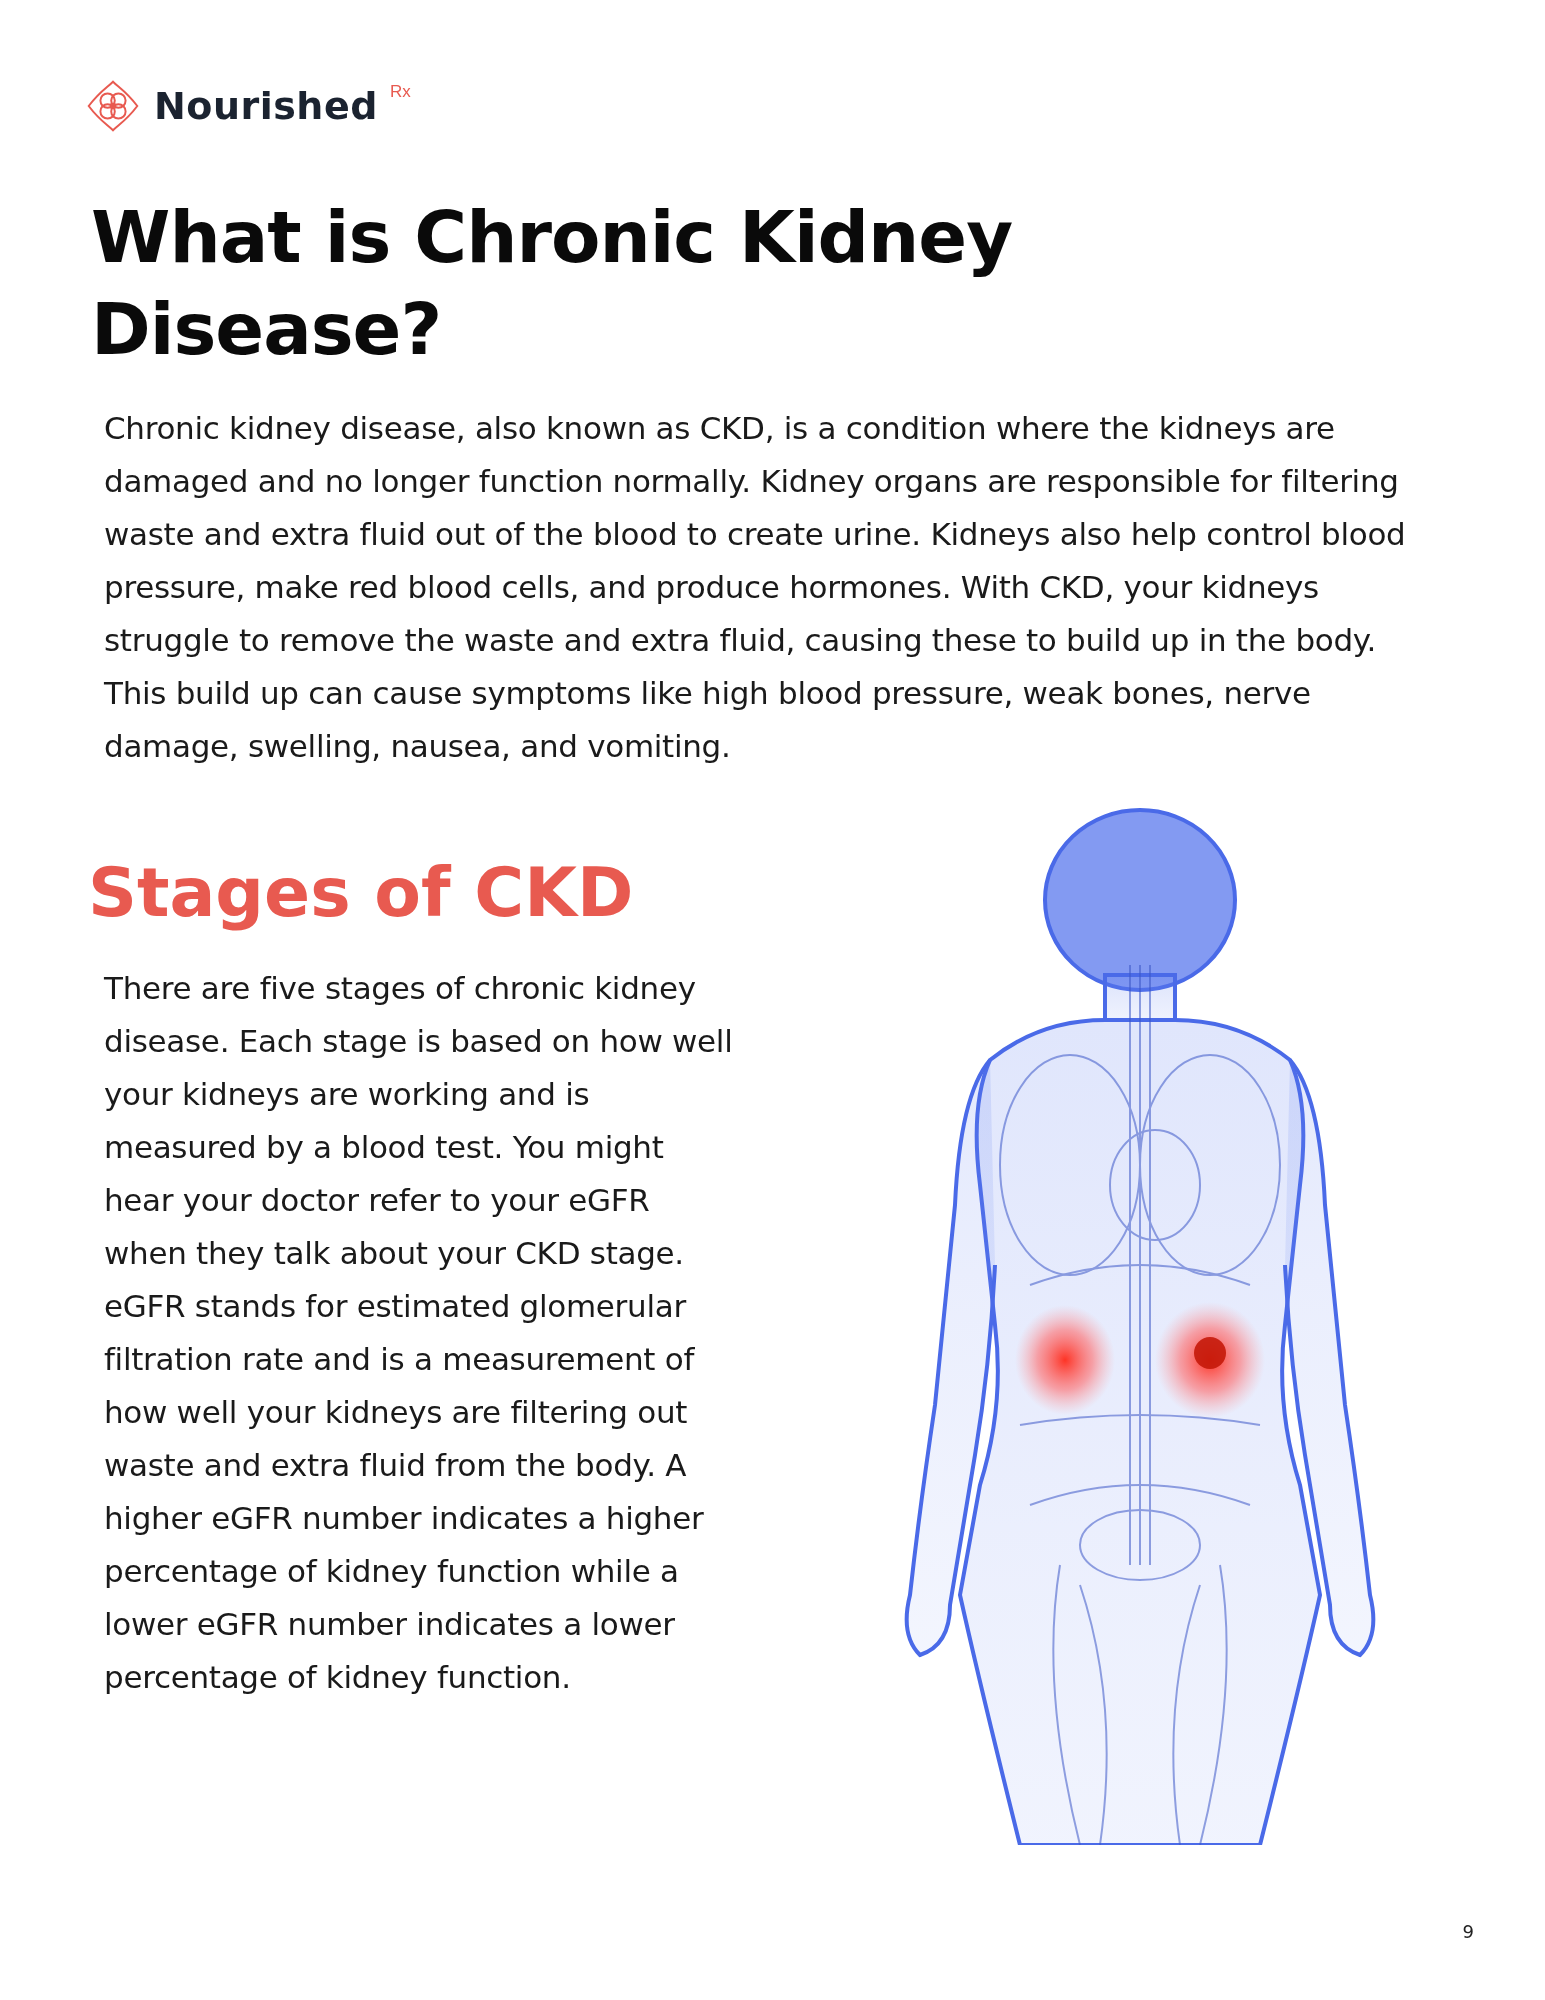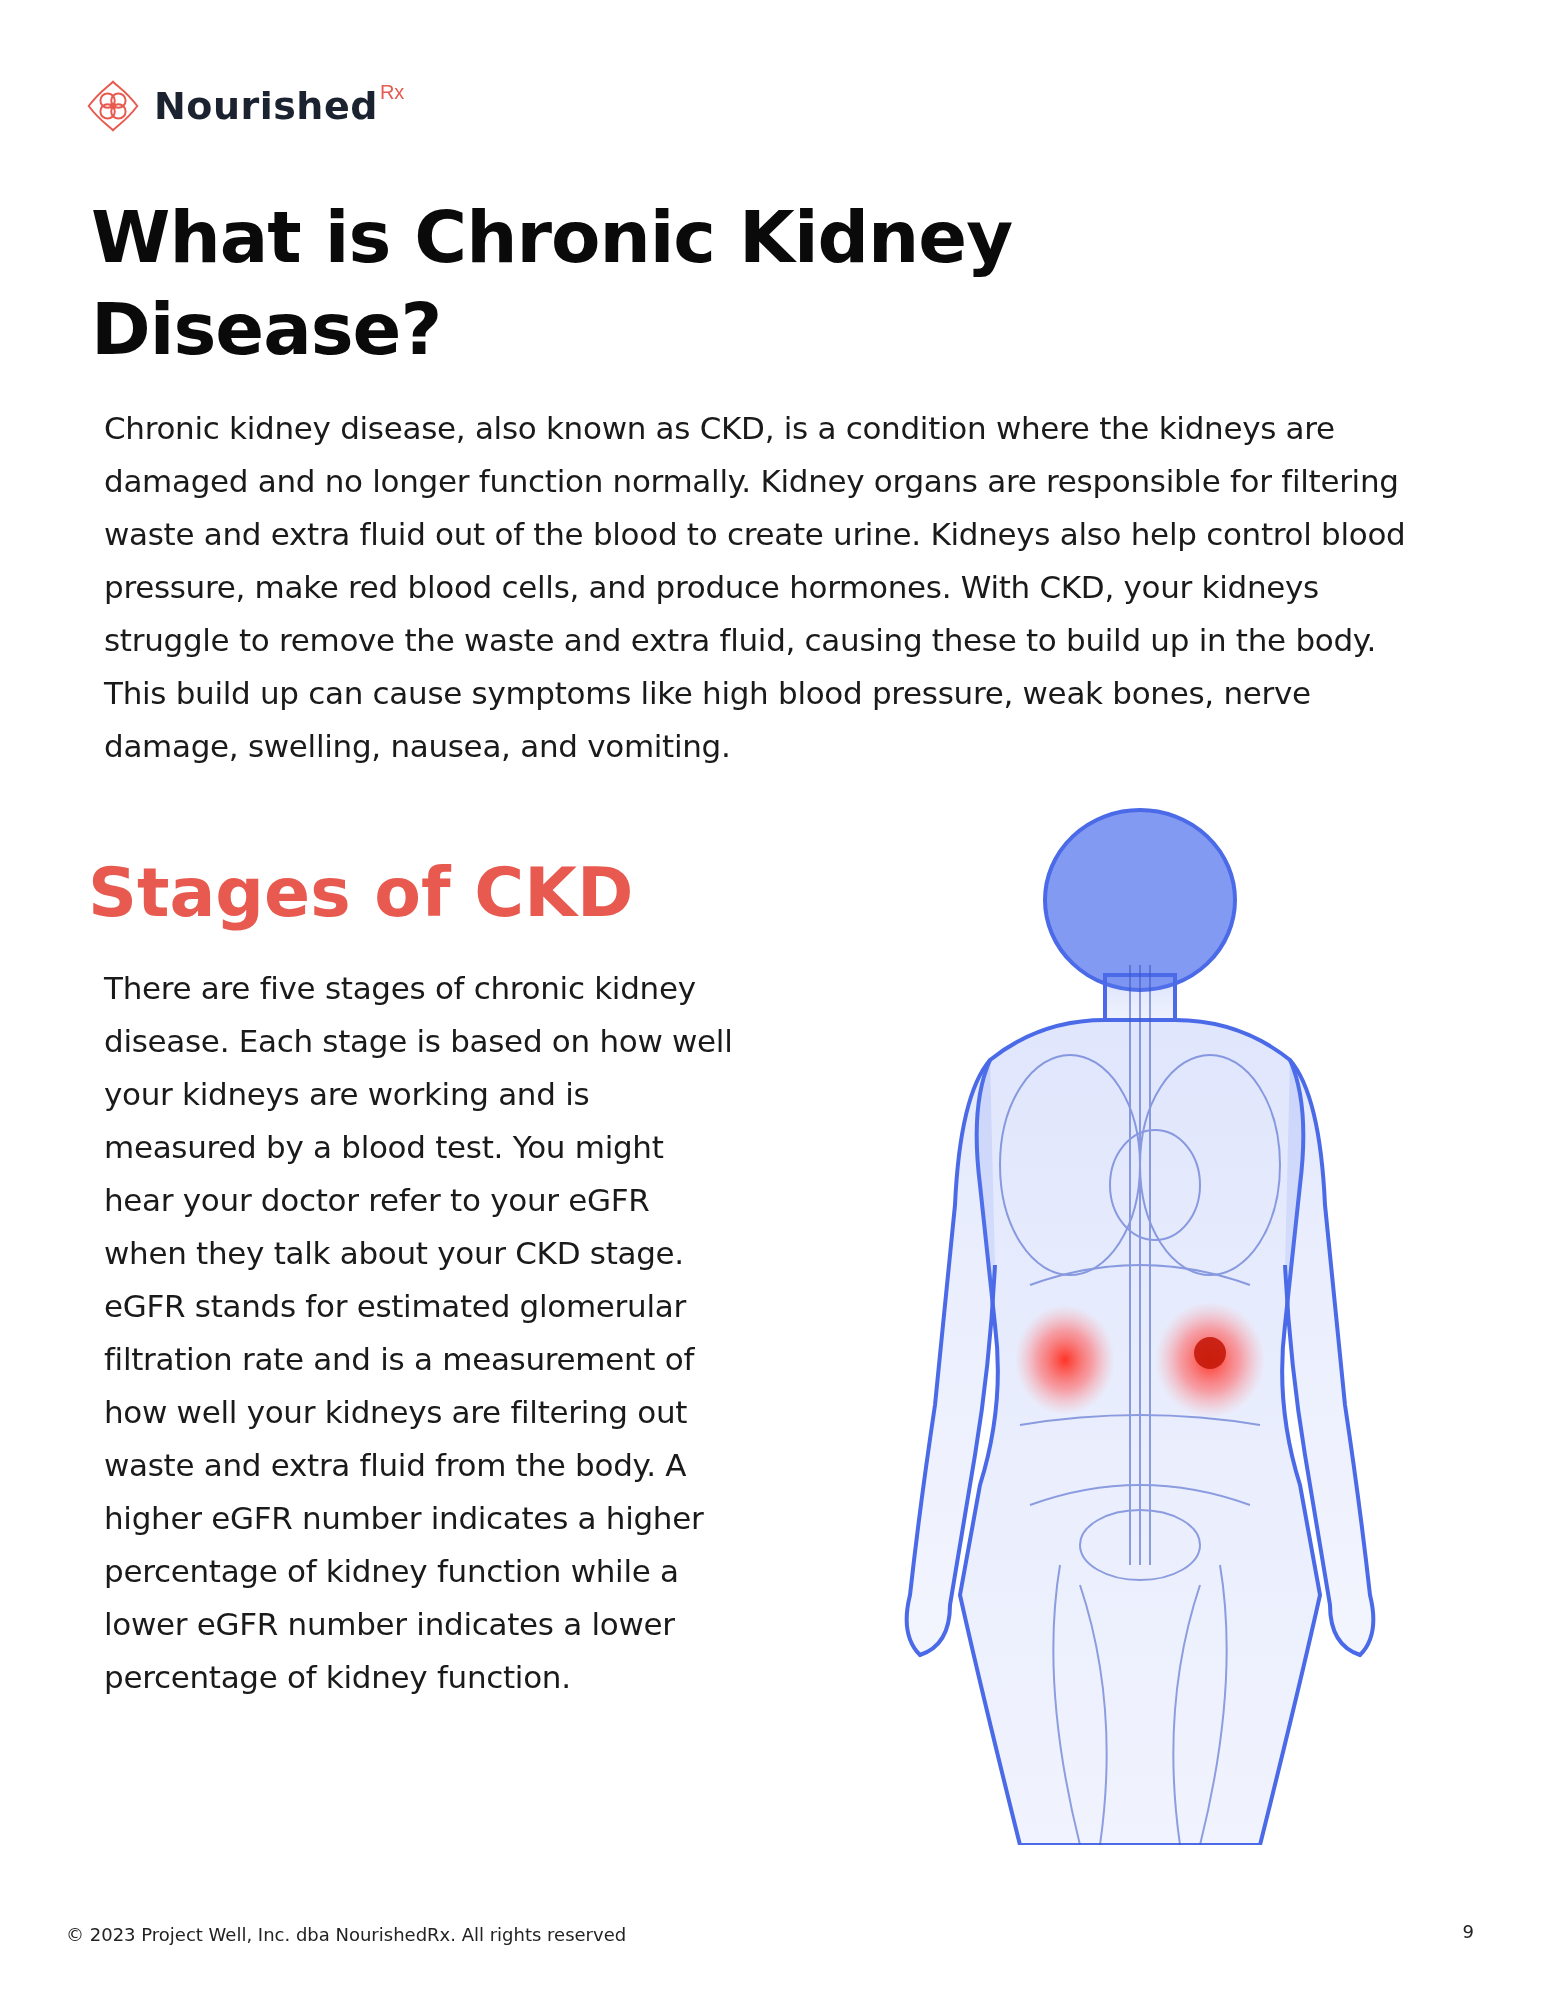--- a/index.html
+++ b/index.html
@@ -2,21 +2,21 @@
 <html><head>
 <meta charset="utf-8">
 <style>
   html, body { margin: 0; padding: 0; background: #ffffff; }
   body { width: 1545px; height: 2000px; position: relative; overflow: hidden;
          font-family: "DejaVu Sans", "Liberation Sans", sans-serif; color: #111111; }
 
   .logo { position: absolute; left: 86px; top: 78px; height: 56px; display: flex; align-items: center; }
   .logo-mark { width: 54px; height: 54px; margin-right: 14px; }
   .logo-word { font-family: "DejaVu Sans", sans-serif; font-weight: bold; font-size: 38px; color: #1b2330; letter-spacing: 0.5px; }
-  .logo-rx { font-family: "Liberation Sans", sans-serif; font-size: 20px; color: #e85a50; position: relative; top: -14px; margin-left: 2px; }
+  .logo-rx { font-family: "Liberation Sans", sans-serif; font-size: 17px; color: #e85a50; position: relative; top: -14px; margin-left: 12px; }
 
   .title { position: absolute; left: 88px; top: 188px; width: 1100px; margin: 3px;
            font-family: "DejaVu Sans", sans-serif; font-weight: bold; font-size: 72px; line-height: 92px; color: #0a0a0a; letter-spacing: -1px; }
 
   .intro { position: absolute; left: 88px; top: 386px; width: 1340px; margin: 16px;
            font-family: "DejaVu Sans", sans-serif; font-size: 31px; line-height: 53px; color: #1a1a1a; letter-spacing: -0.3px; }
 
   .subhead { position: absolute; left: 88px; top: 858px; margin: 0;
              font-family: "DejaVu Sans", sans-serif; font-weight: bold; font-size: 68px; line-height: 70px; color: #e85a50; }
 
@@ -95,15 +95,14 @@
     <path d="M200 780 Q240 900 220 1040"></path>
     <path d="M320 780 Q280 900 300 1040"></path>
   </g>
 
   <ellipse cx="185" cy="555" rx="50" ry="55" fill="url(#kid)"></ellipse>
   <ellipse cx="330" cy="555" rx="55" ry="58" fill="url(#kid)"></ellipse>
   <circle cx="330" cy="548" r="16" fill="#c41a0a" opacity="0.9"></circle>
 </svg>
 
 <div class="footer-left">
-  <div>© 2023 Project Well, Inc. dba NourishedRx. All rights reserved</div>
 </div>
 <div class="footer-page">9</div>
 
 </body></html>

